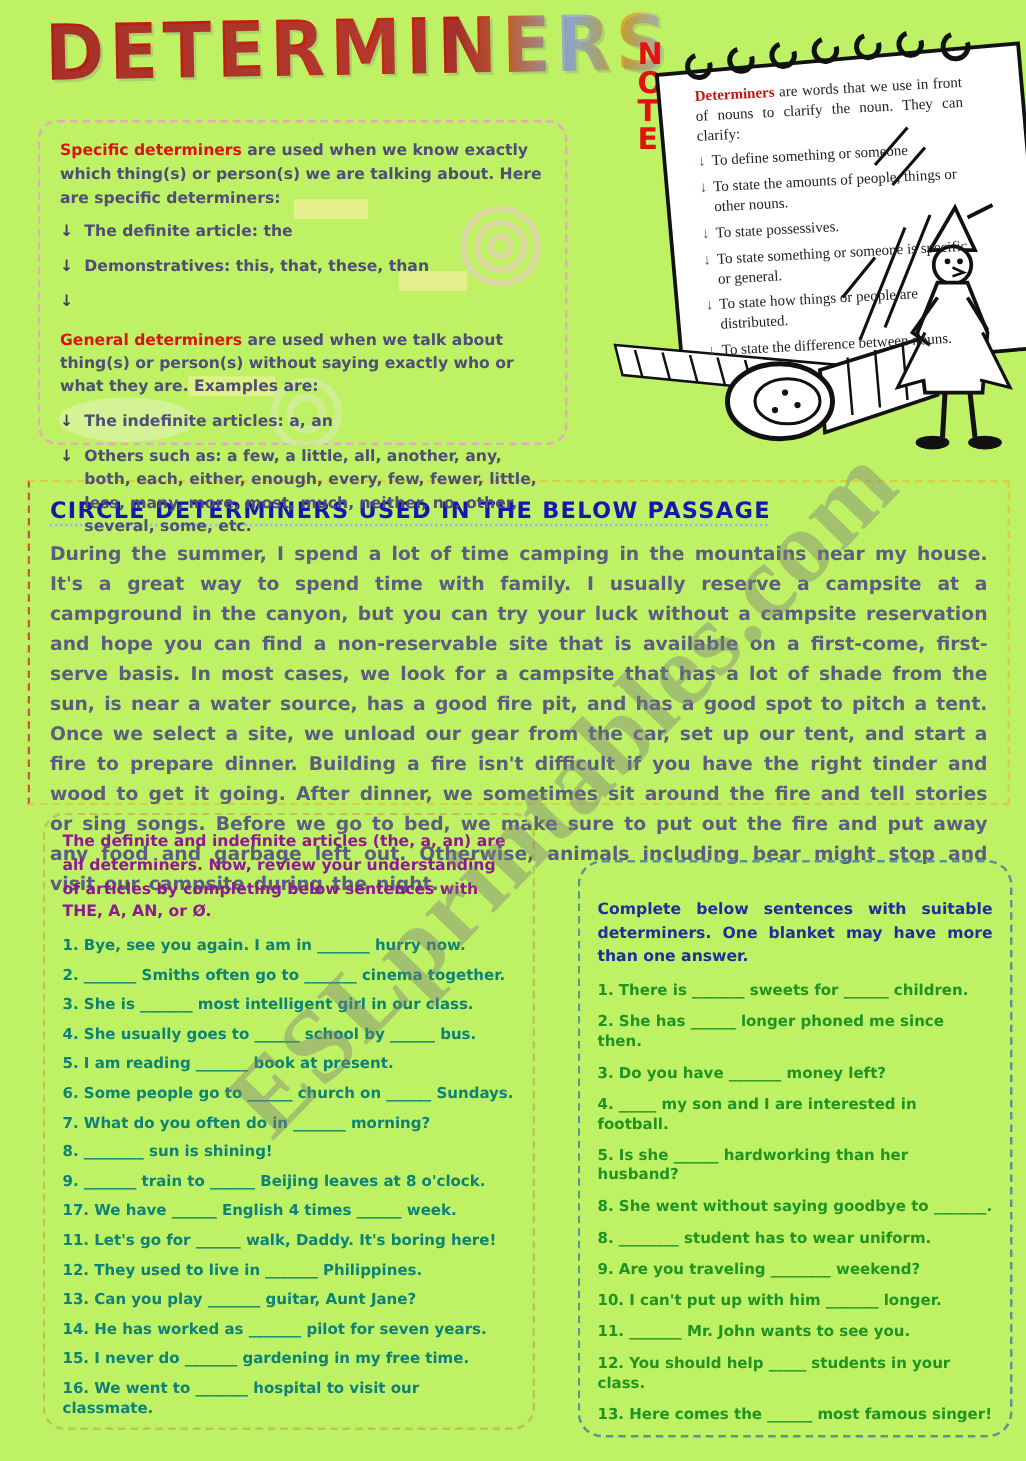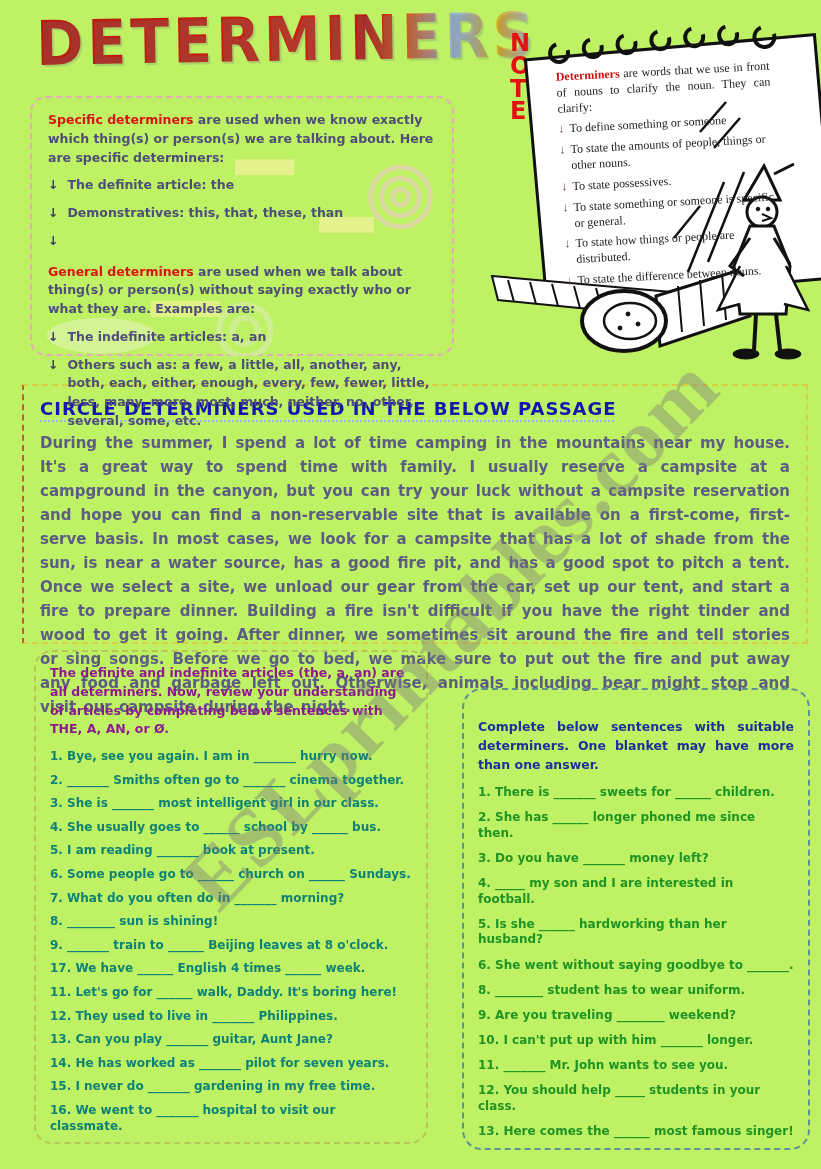--- a/index.html
+++ b/index.html
@@ -279,21 +279,21 @@
         <div class="ex-item">1. There is _______ sweets for ______ children.</div>
 
         <div class="ex-item">2. She has ______ longer phoned me since then.</div>
 
         <div class="ex-item">3. Do you have _______ money left?</div>
 
         <div class="ex-item">4. _____ my son and I are interested in football.</div>
 
         <div class="ex-item">5. Is she ______ hardworking than her husband?</div>
 
-        <div class="ex-item">6. She went without saying goodbye to _______.</div>
+        <div class="ex-item">8. She went without saying goodbye to _______.</div>
 
 
         <div class="ex-item">8. ________ student has to wear uniform.</div>
 
         <div class="ex-item">9. Are you traveling ________ weekend?</div>
 
         <div class="ex-item">10. I can't put up with him _______ longer.</div>
 
         <div class="ex-item">11. _______ Mr. John wants to see you.</div>
 

